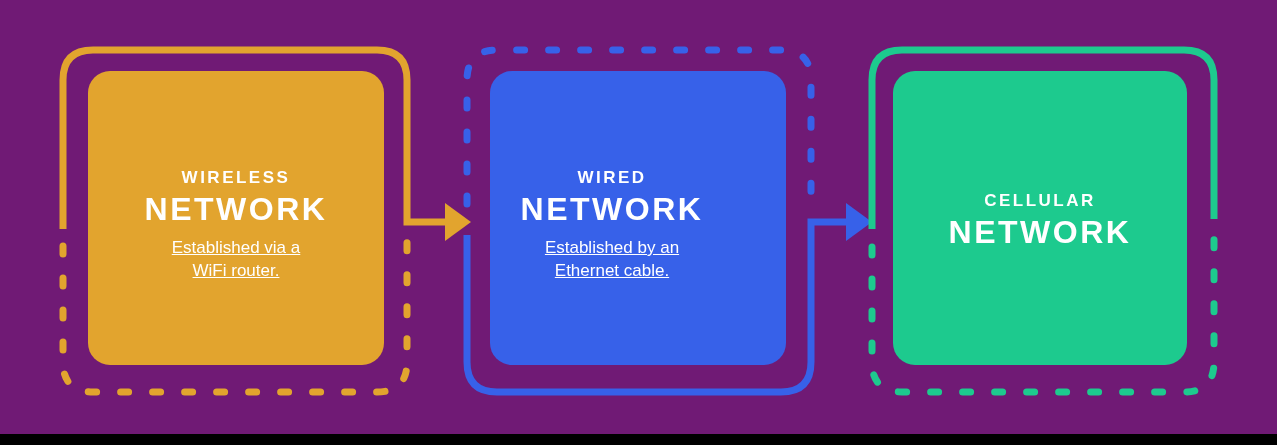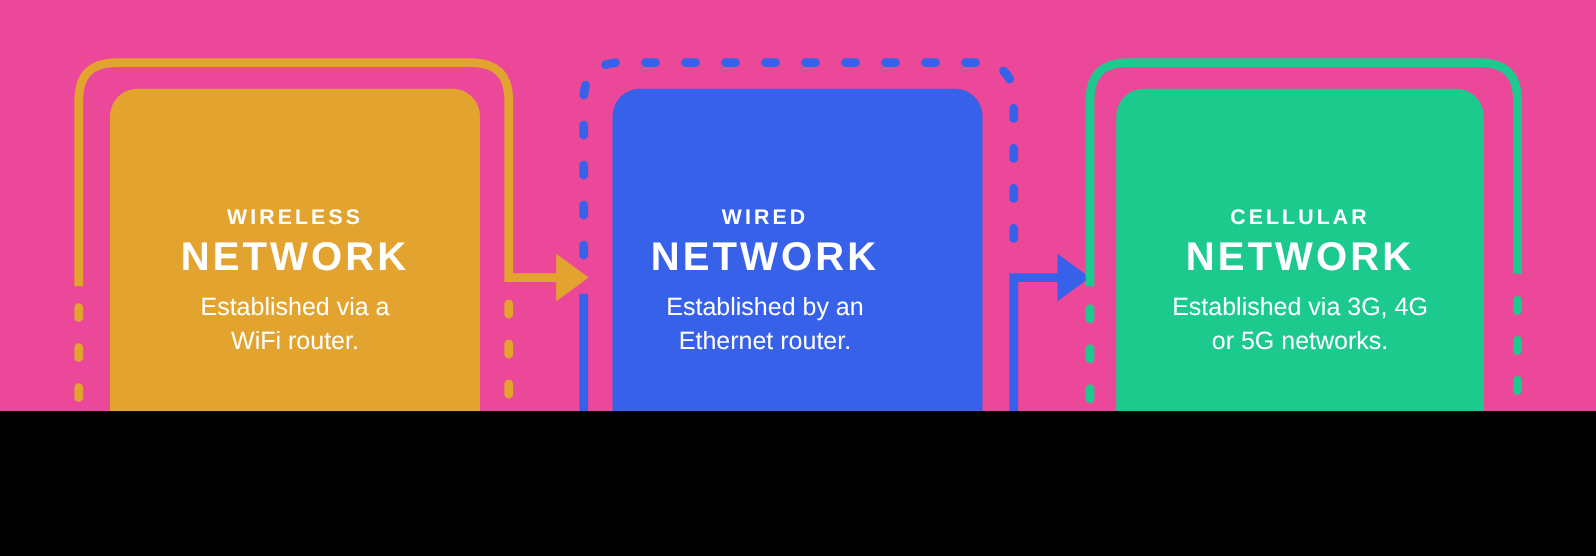--- a/index.html
+++ b/index.html
@@ -3,22 +3,22 @@
 <meta charset="utf-8">
 <style>
   html, body {
     margin: 0;
     padding: 0;
     background: #000000;
   }
   .canvas {
     position: relative;
     width: 1277px;
-    height: 329px;
-    background: #ec4899;
+    height: 434px;
+    background: #701a75;
     overflow: hidden;
     font-family: "Liberation Sans", sans-serif;
   }
   .diagram-svg {
     position: absolute;
     left: 0;
     top: 0;
   }
   .card-text {
     position: absolute;
@@ -41,24 +41,25 @@
     letter-spacing: 2.5px;
     margin-bottom: 3px;
   }
   .big-title {
     font-size: 32px;
     font-weight: 700;
     letter-spacing: 2.5px;
     margin-bottom: 9px;
   }
   .desc {
-    font-size: 20px;
+    font-size: 17px;
     font-weight: 400;
     line-height: 1.33;
     white-space: pre-line;
+    text-decoration: underline;
   }
 </style>
 </head>
 <body>
 
 <div class="canvas">
 
   <svg class="diagram-svg" width="1277" height="445" viewBox="0 0 1277 445">
 
     <rect x="88" y="71" width="296" height="294" rx="22" fill="#E2A42E"></rect>
@@ -80,23 +81,21 @@
     <div class="eyebrow">WIRELESS</div>
     <div class="big-title">NETWORK</div>
     <div class="desc">Established via a
 WiFi router.</div>
   </div>
 
   <div class="card-text c1">
     <div class="eyebrow">WIRED</div>
     <div class="big-title">NETWORK</div>
     <div class="desc">Established by an
-Ethernet router.</div>
+Ethernet cable.</div>
   </div>
 
   <div class="card-text c2">
     <div class="eyebrow">CELLULAR</div>
     <div class="big-title">NETWORK</div>
-    <div class="desc">Established via 3G, 4G
-or 5G networks.</div>
   </div>
 
 </div>
 
 </body></html>

